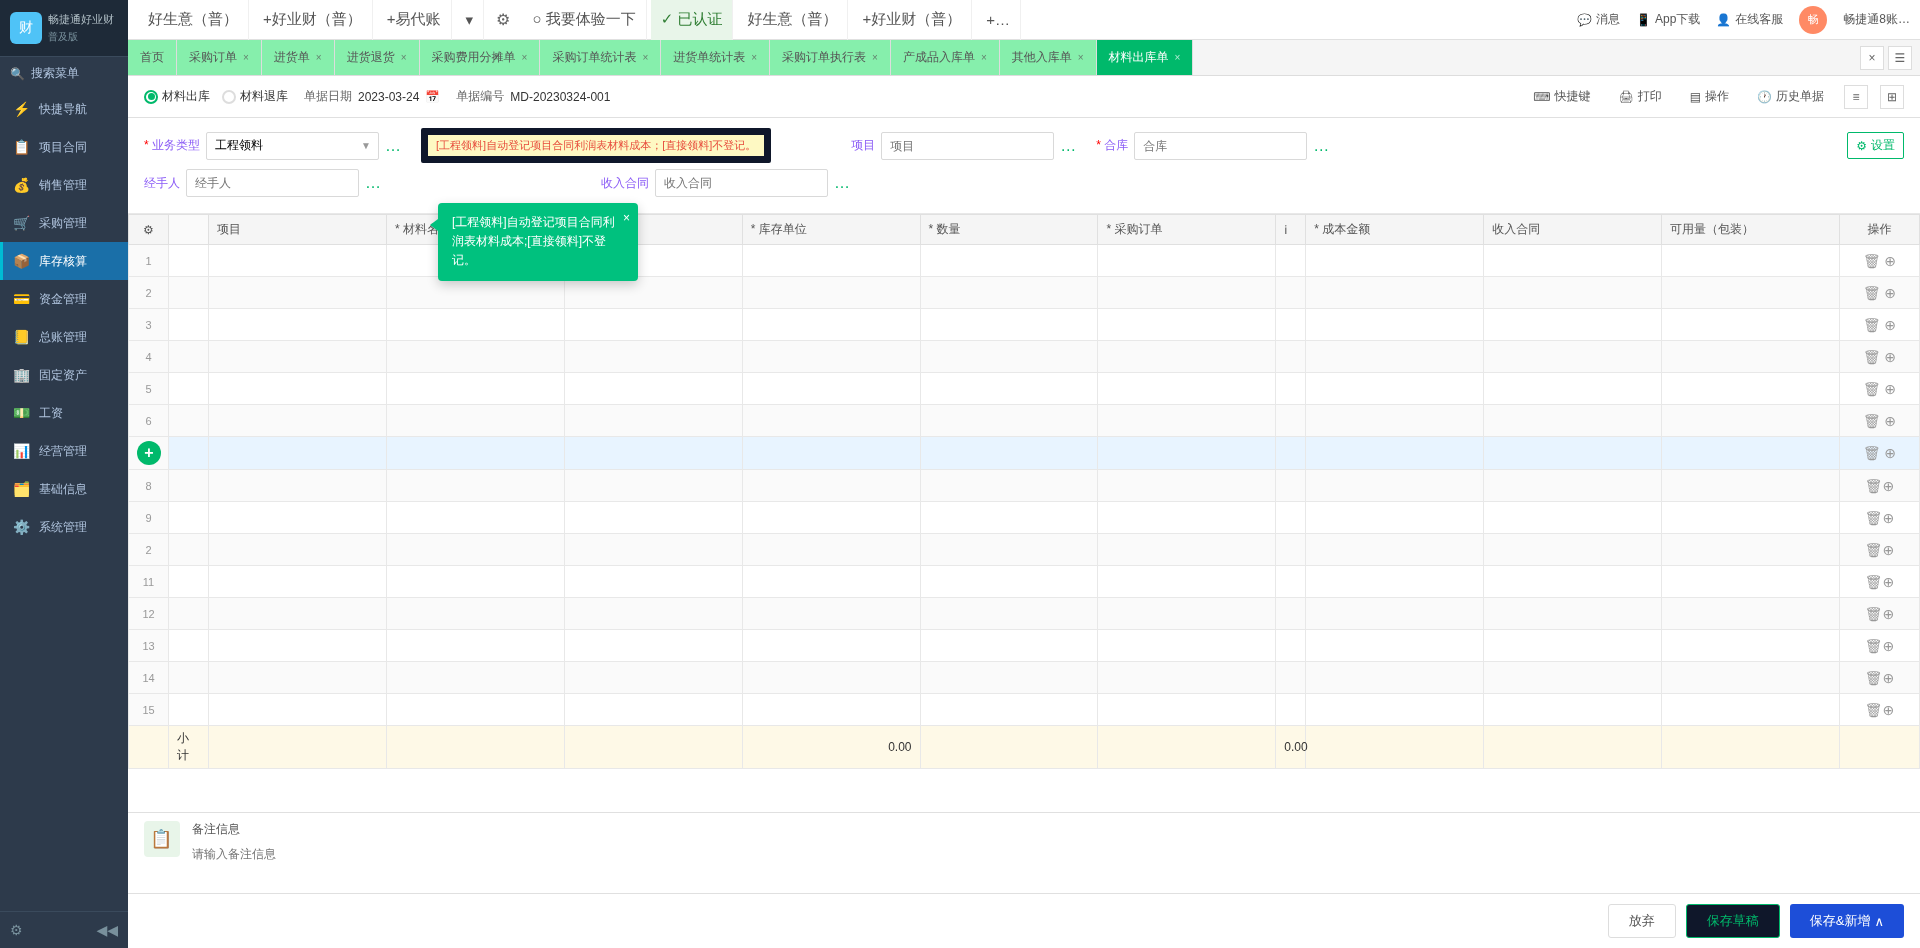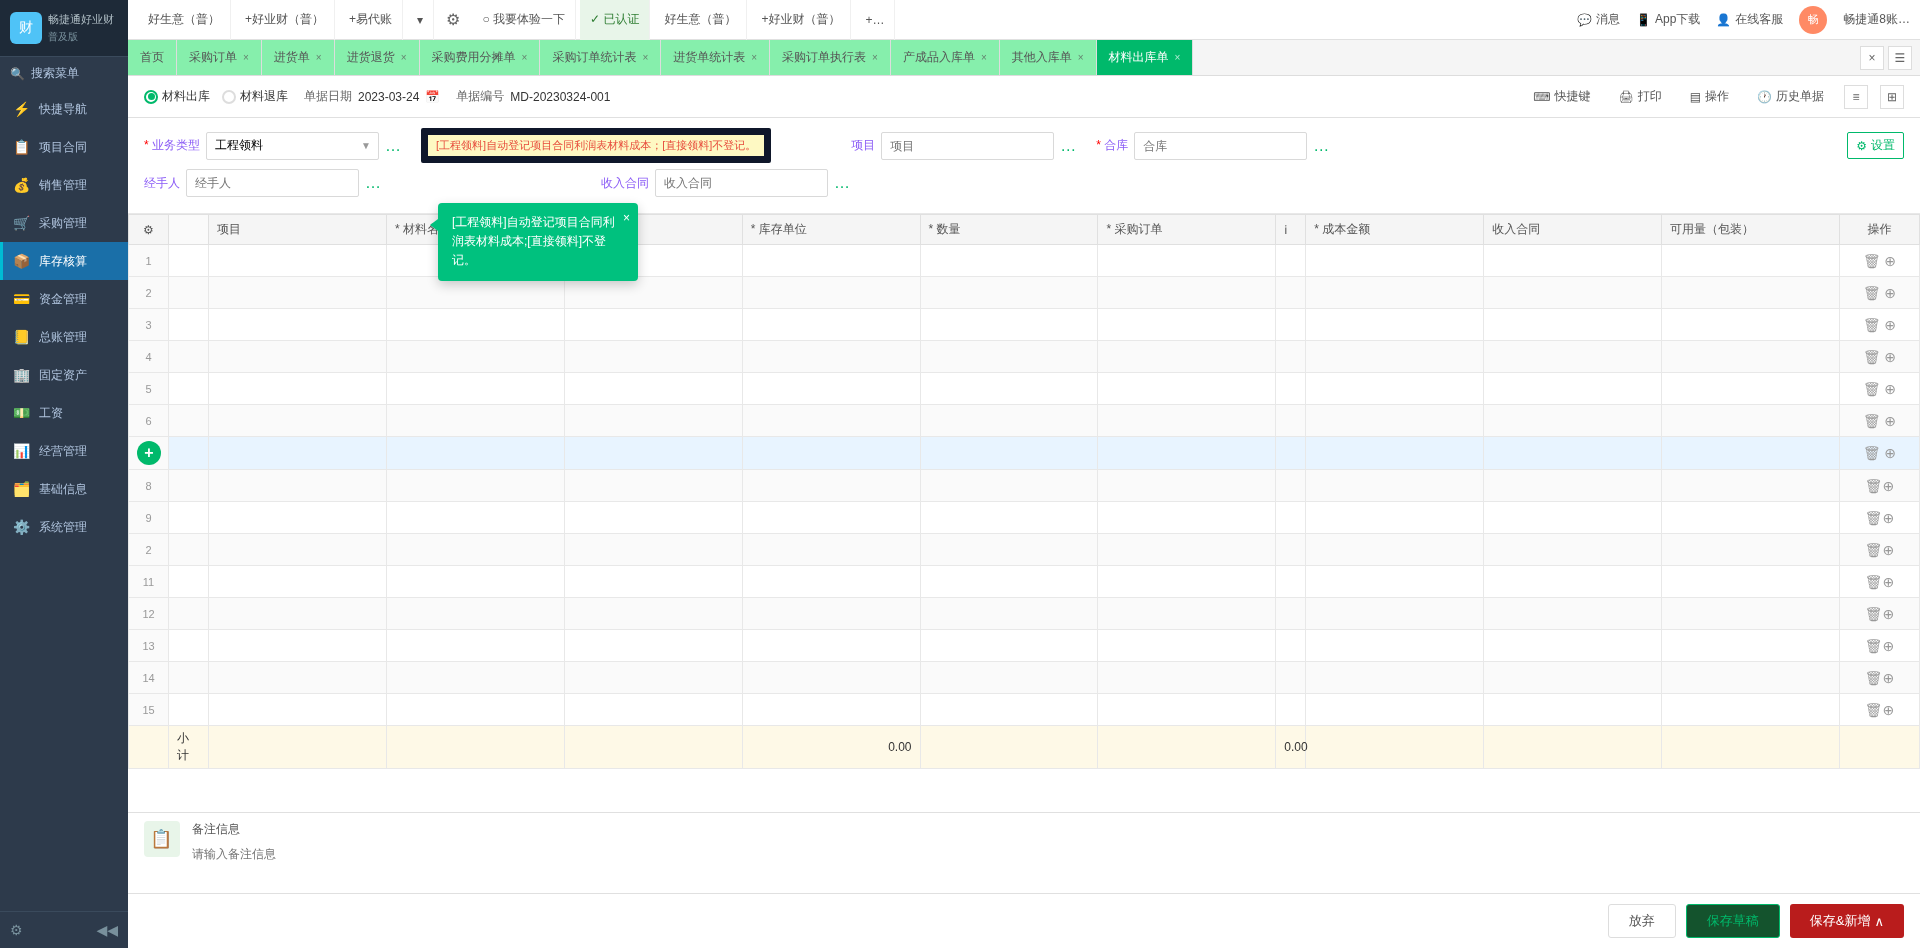--- a/index.html
+++ b/index.html
@@ -17,21 +17,21 @@
     .sidebar-nav-icon { width: 18px; height: 18px; display: flex; align-items: center; justify-content: center; font-size: 14px; }
     .sidebar-bottom { margin-top: auto; display: flex; align-items: center; justify-content: space-between; padding: 10px; border-top: 1px solid #3a4a5c; }
     .sidebar-bottom-icon { color: #78909c; cursor: pointer; font-size: 14px; }
 
     
     .main { flex: 1; display: flex; flex-direction: column; overflow: hidden; }
 
     
     .topbar { background: #fff; border-bottom: 1px solid #e0e0e0; display: flex; align-items: center; padding: 0 10px; height: 40px; flex-shrink: 0; }
     .topbar-nav { display: flex; align-items: center; gap: 4px; flex: 1; overflow: hidden; }
-    .topbar-nav-item { padding: 0 10px; height: 40px; display: flex; align-items: center; gap: 4px; cursor: pointer; color: #555; font-size: 12px; white-space: nowrap; border-right: 1px solid #f0f0f0; }
+    .topbar-nav-item { padding: 0 10px; height: 40px; display: flex; align-items: center; gap: 4px; cursor: pointer; color: #555; font-size: 15px; white-space: nowrap; border-right: 1px solid #f0f0f0; }
     .topbar-nav-item.special { background: #e8f5e9; color: #2e7d32; }
     .topbar-settings { font-size: 16px; color: #666; cursor: pointer; padding: 0 8px; }
     .topbar-right { display: flex; align-items: center; gap: 16px; color: #555; font-size: 12px; }
     .topbar-right-item { display: flex; align-items: center; gap: 4px; cursor: pointer; }
     .topbar-avatar { width: 28px; height: 28px; background: #ff8a65; border-radius: 50%; display: flex; align-items: center; justify-content: center; color: #fff; font-size: 11px; }
 
     
     .tabbar { background: #f5f5f5; border-bottom: 1px solid #ddd; display: flex; align-items: center; height: 36px; flex-shrink: 0; overflow: hidden; }
     .tabbar-tabs { display: flex; align-items: center; flex: 1; overflow: hidden; }
     .tab-item { padding: 0 12px; height: 36px; display: flex; align-items: center; gap: 6px; cursor: pointer; font-size: 12px; color: #555; border-right: 1px solid #ddd; white-space: nowrap; background: #86efac; }
@@ -90,22 +90,22 @@
     .bottom-area { border-top: 1px solid #e0e0e0; padding: 8px 16px; flex-shrink: 0; }
     .notes-area { display: flex; align-items: flex-start; gap: 12px; }
     .notes-icon { width: 36px; height: 36px; background: #e8f5e9; border-radius: 4px; display: flex; align-items: center; justify-content: center; color: #00b96b; font-size: 18px; flex-shrink: 0; }
     .notes-input-wrapper { flex: 1; }
     .notes-input { width: 100%; border: none; outline: none; font-size: 12px; color: #999; padding: 4px 0; resize: none; min-height: 40px; background: transparent; }
 
     
     .footer { border-top: 1px solid #e0e0e0; padding: 10px 16px; display: flex; justify-content: flex-end; gap: 10px; background: #fff; flex-shrink: 0; }
     .footer-btn { padding: 7px 20px; border-radius: 3px; font-size: 13px; cursor: pointer; border: 1px solid #ddd; }
     .footer-btn.discard { background: #fff; color: #555; }
-    .footer-btn.save-draft { background: #14532d; color: #00b96b; border-color: #00b96b; }
-    .footer-btn.save-new { background: #b91c1c; color: #fff; border: none; display: flex; align-items: center; gap: 4px; }
+    .footer-btn.save-draft { background: #0f172a; color: #00b96b; border-color: #00b96b; }
+    .footer-btn.save-new { background: #1d4ed8; color: #fff; border: none; display: flex; align-items: center; gap: 4px; }
   </style>
 </head>
 <body>
 
 <div class="sidebar">
   <div class="sidebar-logo">
     <div class="sidebar-logo-icon">财</div>
     <div>
       <div class="sidebar-logo-text">畅捷通好业财</div>
       <div class="sidebar-version">普及版</div>

